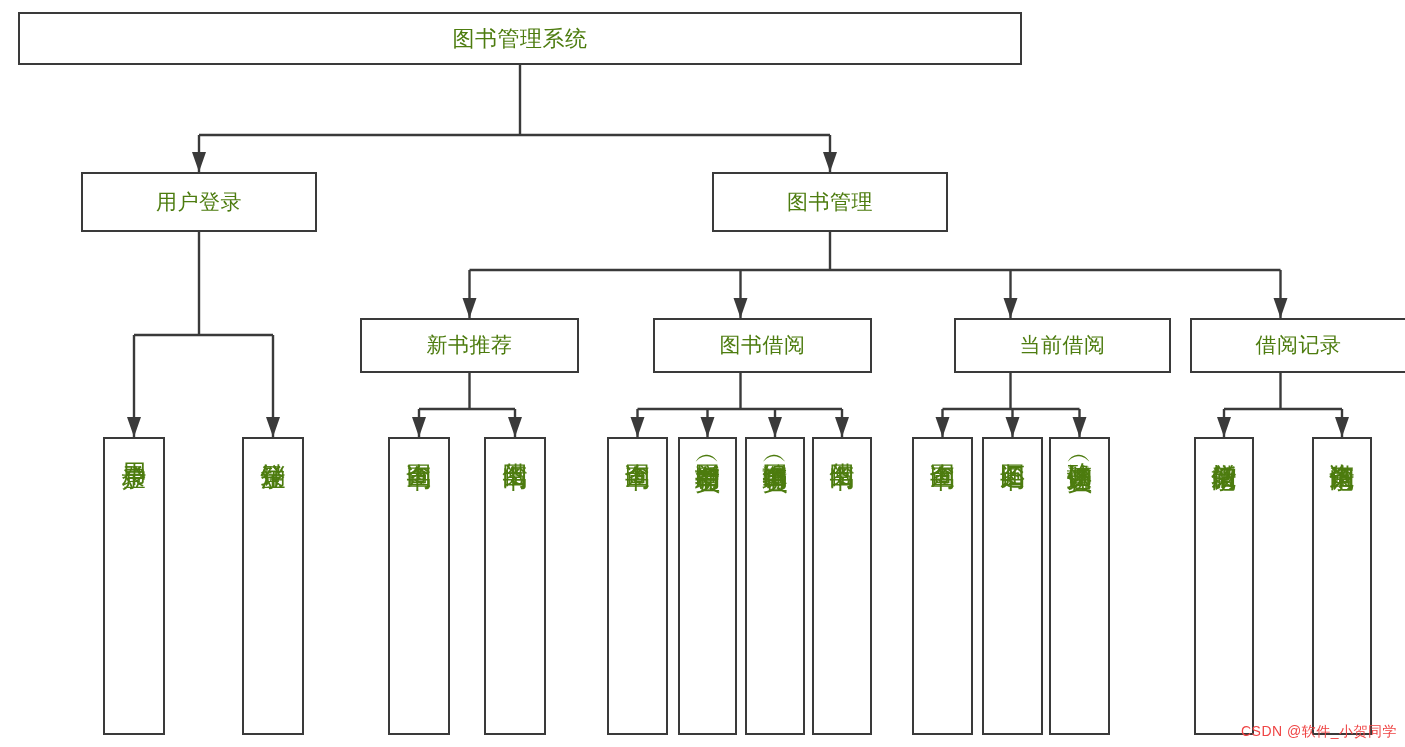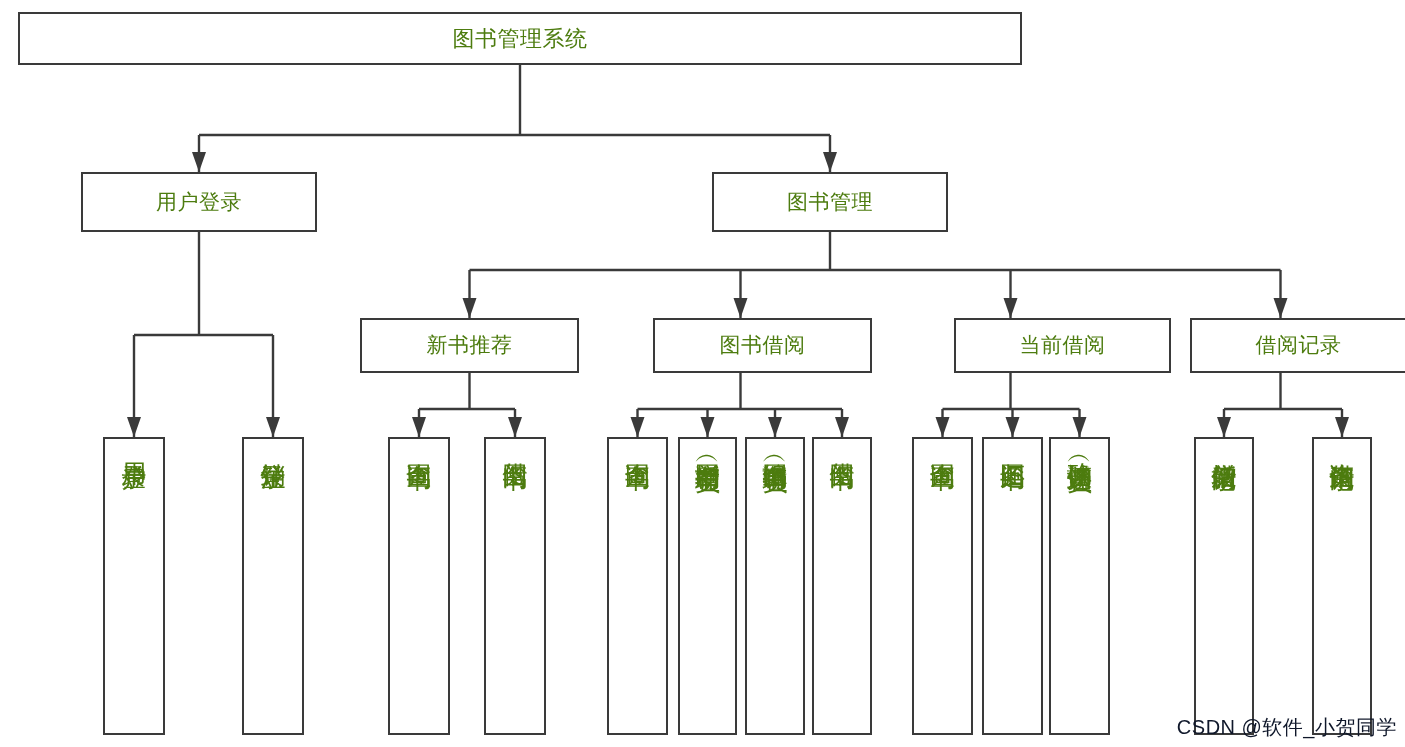--- a/index.html
+++ b/index.html
@@ -38,22 +38,22 @@
     letter-spacing:1px;
     line-height:1;
     margin:0 auto;
   }
   svg.links{position:absolute;left:0;top:0;width:1405px;height:747px;pointer-events:none;}
   .link-line{stroke:#3a3a3a;stroke-width:2.4;fill:none;}
   .arrow-head{fill:#3a3a3a;}
   #watermark{
     position:absolute;
     right:8px;bottom:6px;
-    font-size:20px;
-    color:#0f172a;
+    font-size:14px;
+    color:#ef4444;
     letter-spacing:0.5px;
     user-select:none;
     white-space:nowrap;
   }
 </style>
 </head>
 <body>
 
 <div id="diagram-root">
   <svg class="links" viewBox="0 0 1405 747">

